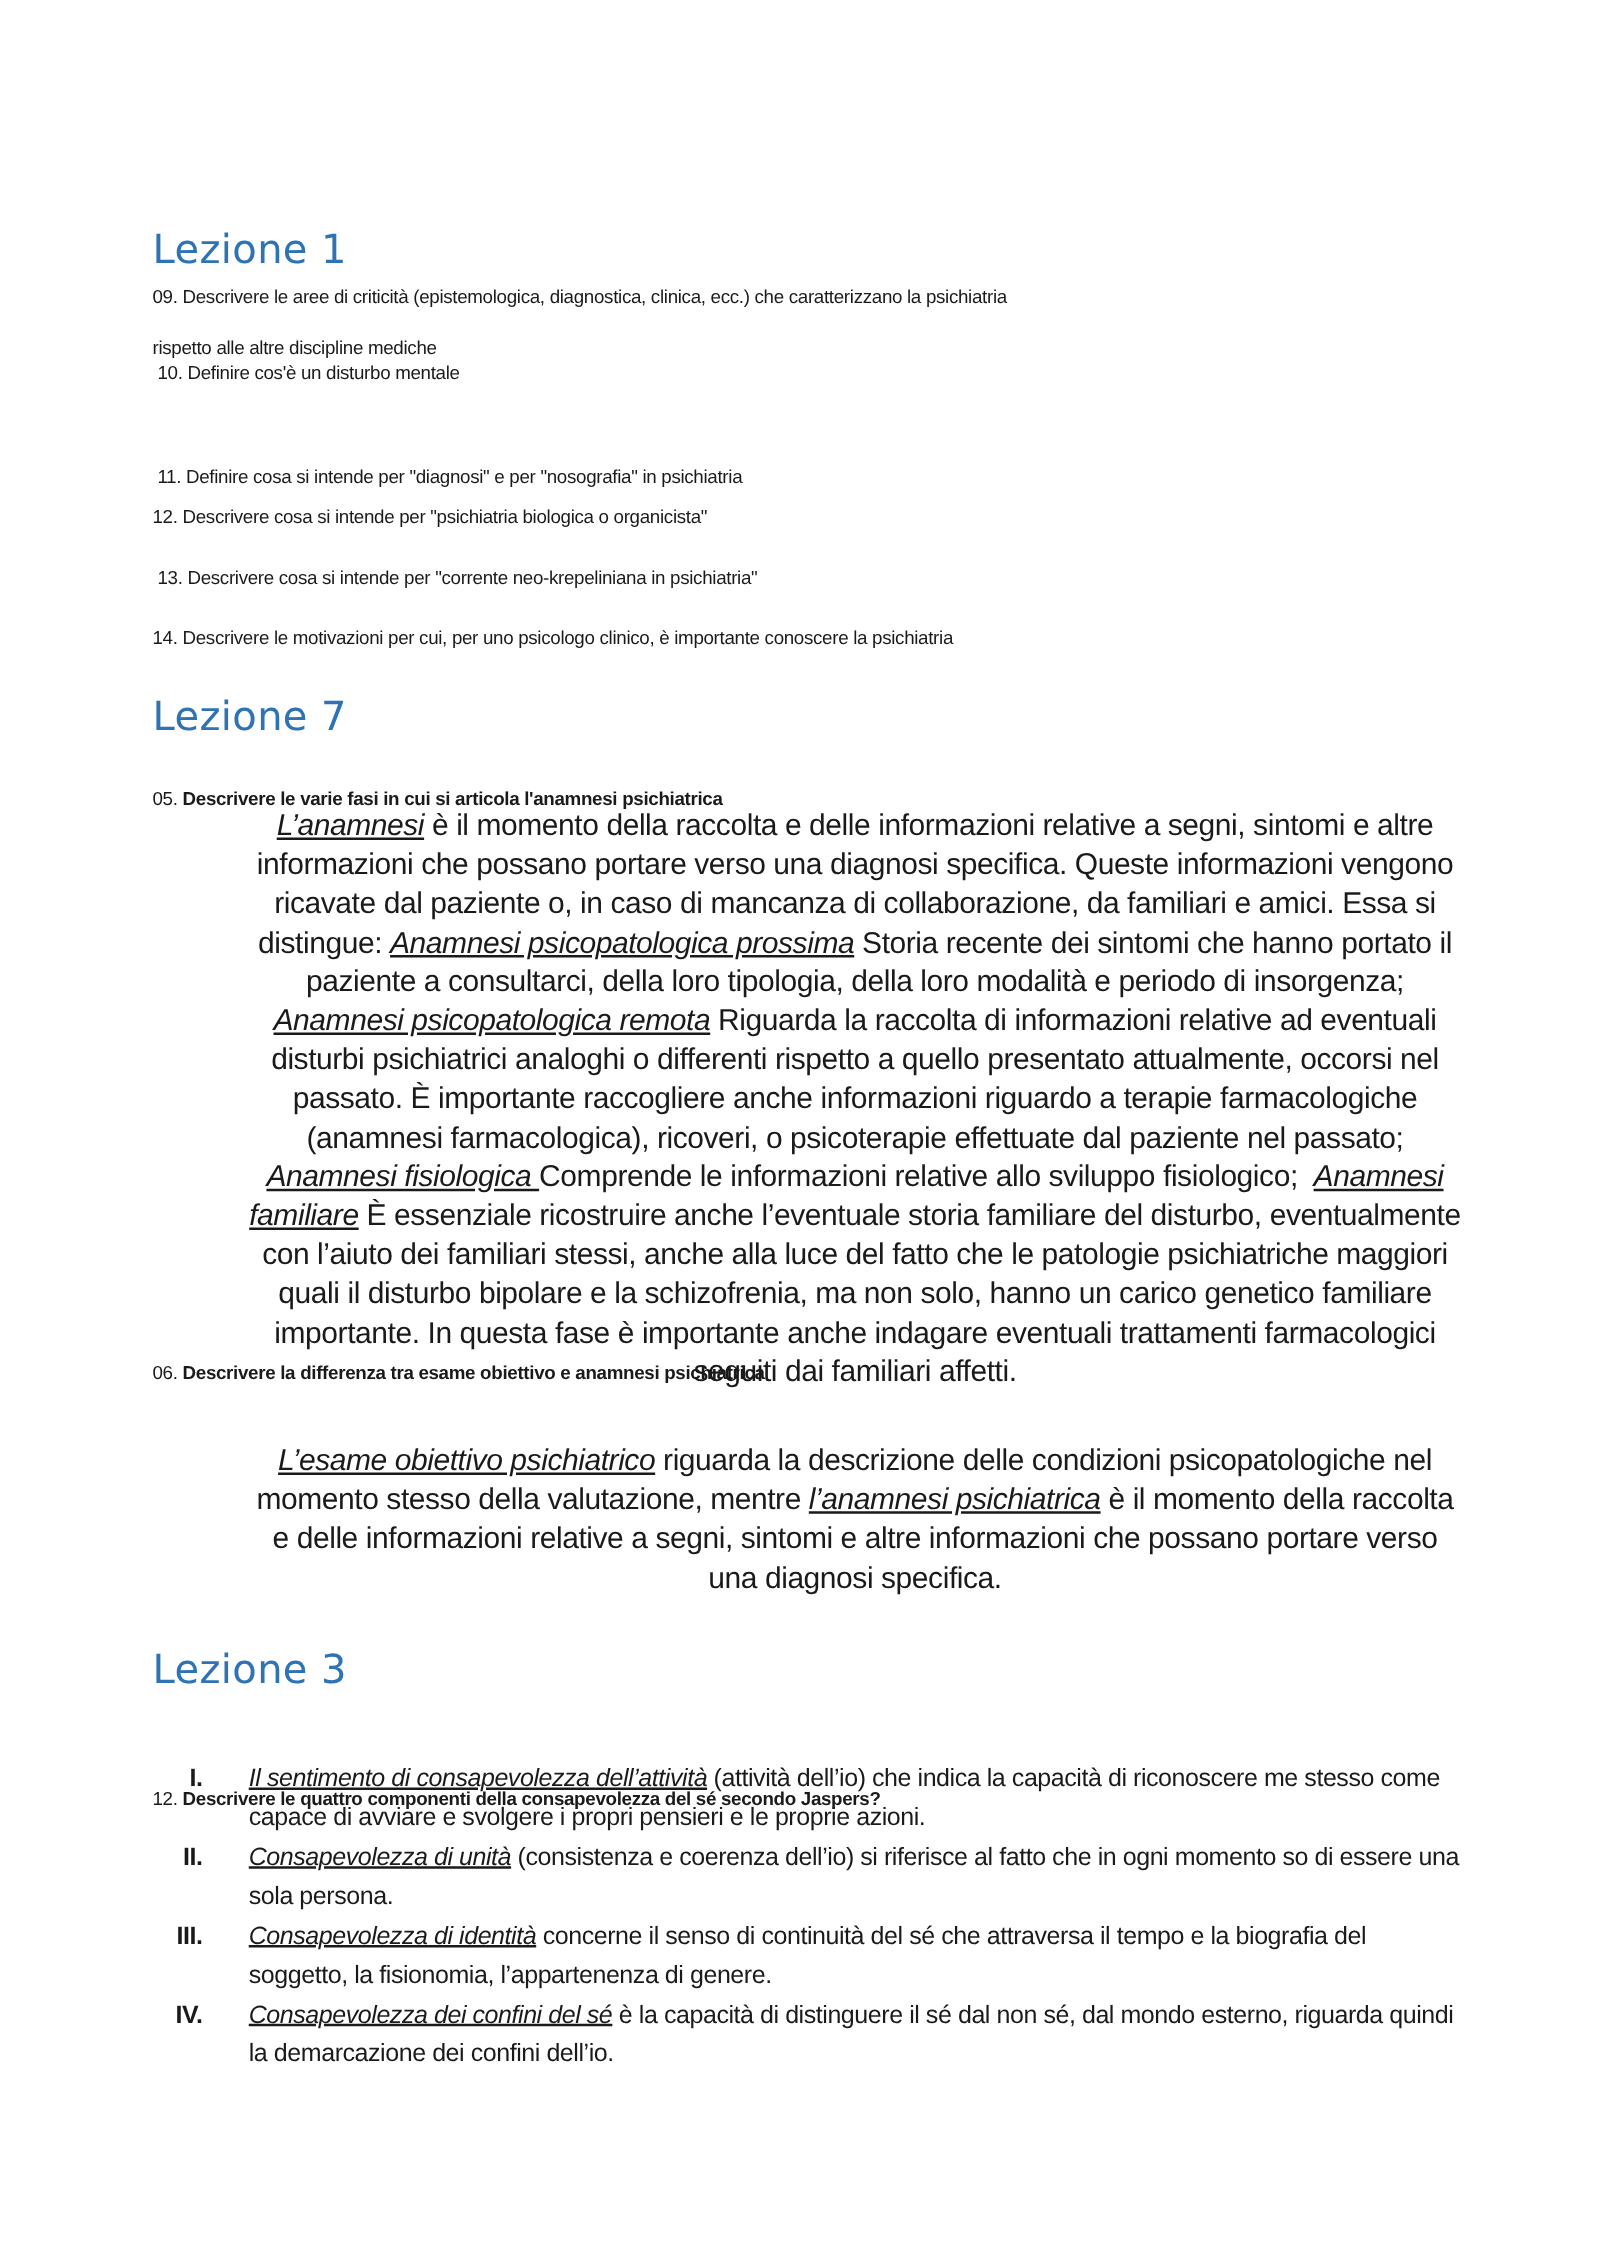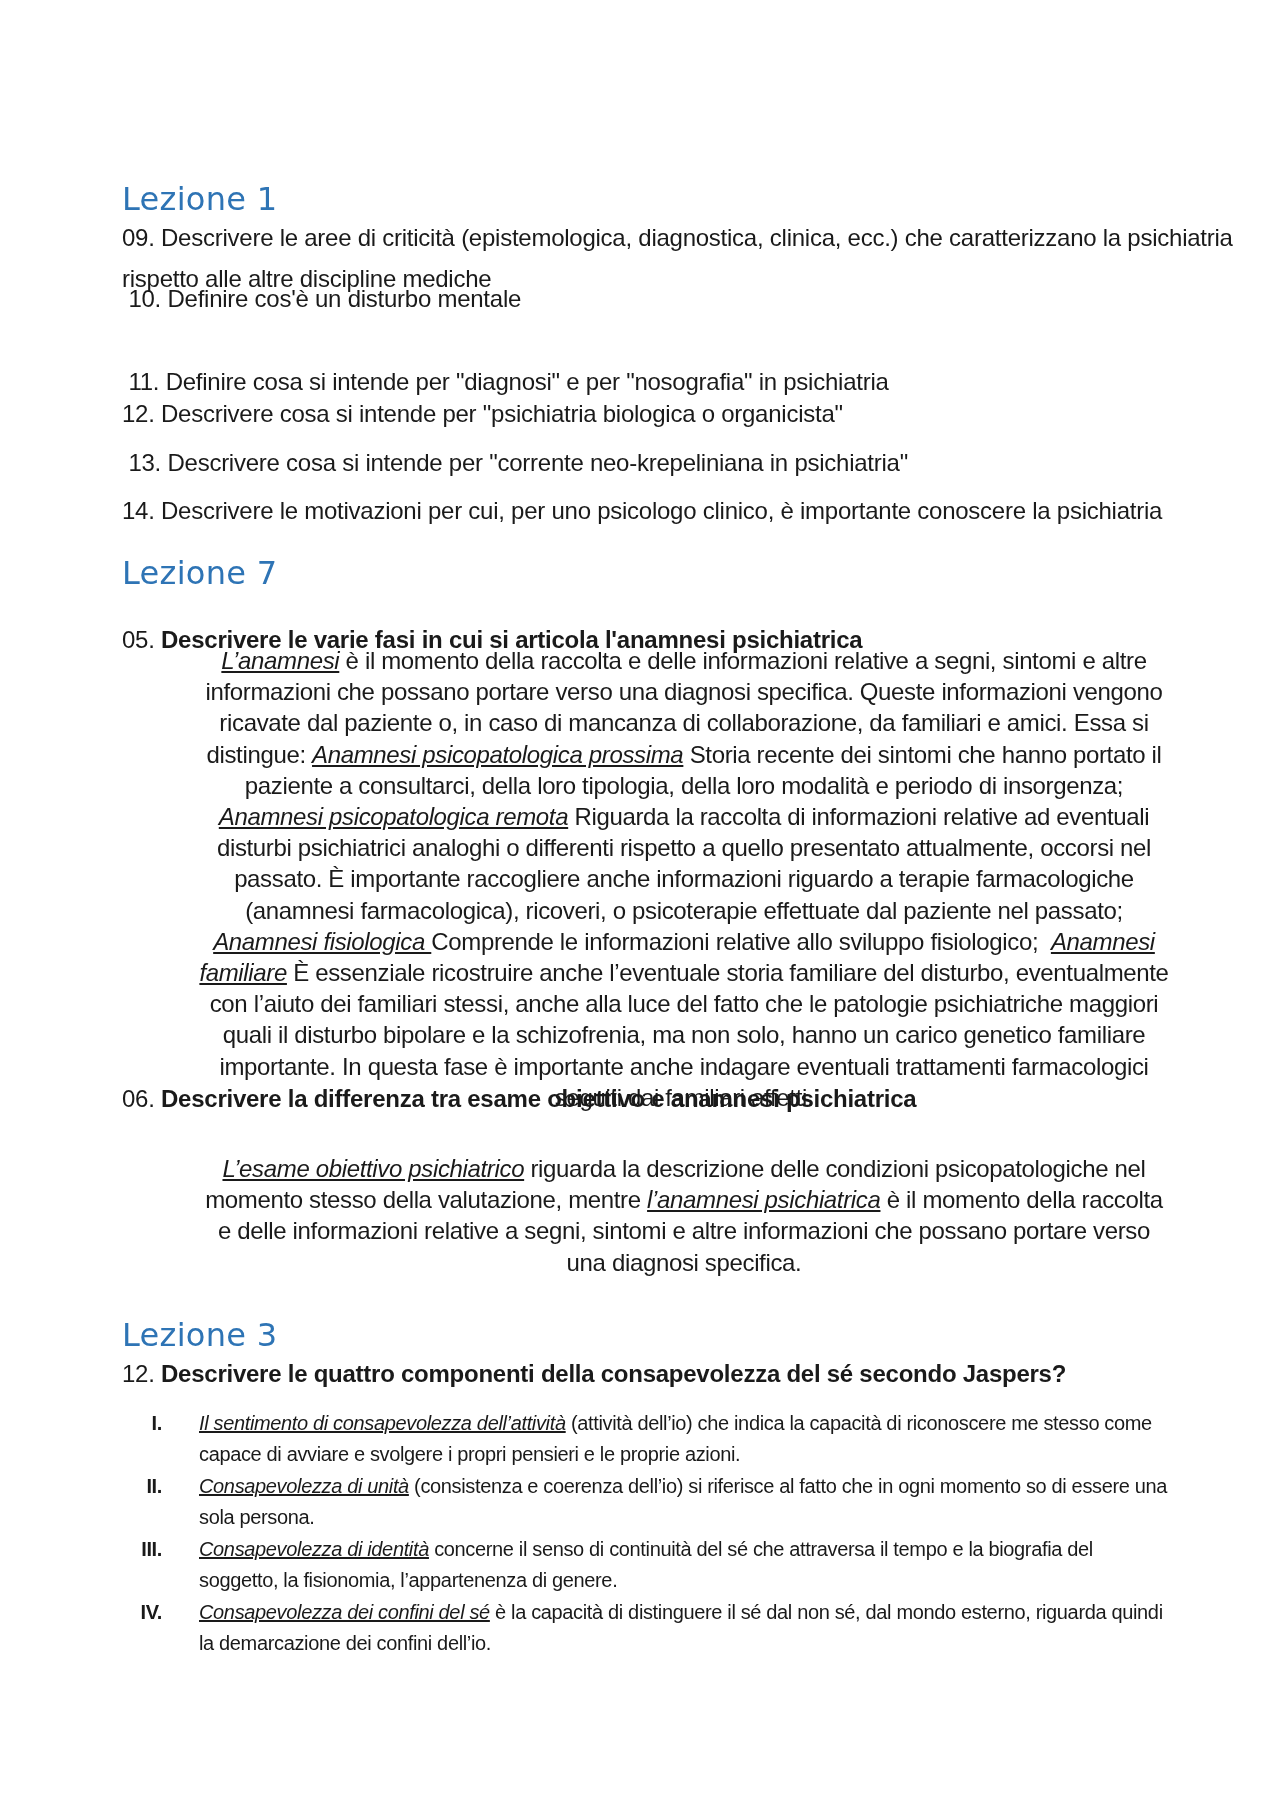--- a/index.html
+++ b/index.html
@@ -27,21 +27,21 @@
       font-size: 32px;
       color: #2e74b5;
       font-weight: normal;
       margin: 0;
       line-height: 36px;
       letter-spacing: 0.3px;
     }
     .line {
       position: absolute;
       left: 0;
-      font-size: 24px;
+      font-size: 15px;
       line-height: 31px;
       white-space: nowrap;
       letter-spacing: -0.25px;
     }
     .q-bold { font-weight: bold; }
     .body-text {
       position: absolute;
       left: 77px;
       width: 970px;
       font-size: 24px;
@@ -102,21 +102,21 @@
   <div class="line" style="top:1083px;">
     <span>06. </span><span class="q-bold">Descrivere la differenza tra esame obiettivo e anamnesi psichiatrica</span>
   </div>
 
   <div class="body-text" style="top:1133px;margin-top:20px;">
     <span class="term">L’esame obiettivo psichiatrico</span><span> riguarda la descrizione delle condizioni psicopatologiche nel momento stesso della valutazione, mentre </span><span class="term">l’anamnesi psichiatrica</span><span> è il momento della raccolta e delle informazioni relative a segni, sintomi e altre informazioni che possano portare verso una diagnosi specifica.</span>
   </div>
 
   <h1 class="heading" style="top:1317px;">Lezione 3</h1>
 
-  <div class="line" style="top:1358px;">
+  <div class="line" style="top:1424px;">
     <span>12. </span><span class="q-bold">Descrivere le quattro componenti della consapevolezza del sé secondo Jaspers?</span>
   </div>
 
   <div class="roman-item" style="top:1408px;">
     <span class="roman-num">I.</span>
     <div class="roman-body"><span class="term">Il sentimento di consapevolezza dell’attività</span><span> (attività dell’io) che indica la capacità di riconoscere me stesso come capace di avviare e svolgere i propri pensieri e le proprie azioni.</span></div>
   </div>
 
   <div class="roman-item" style="top:1471px;">
     <span class="roman-num">II.</span>

